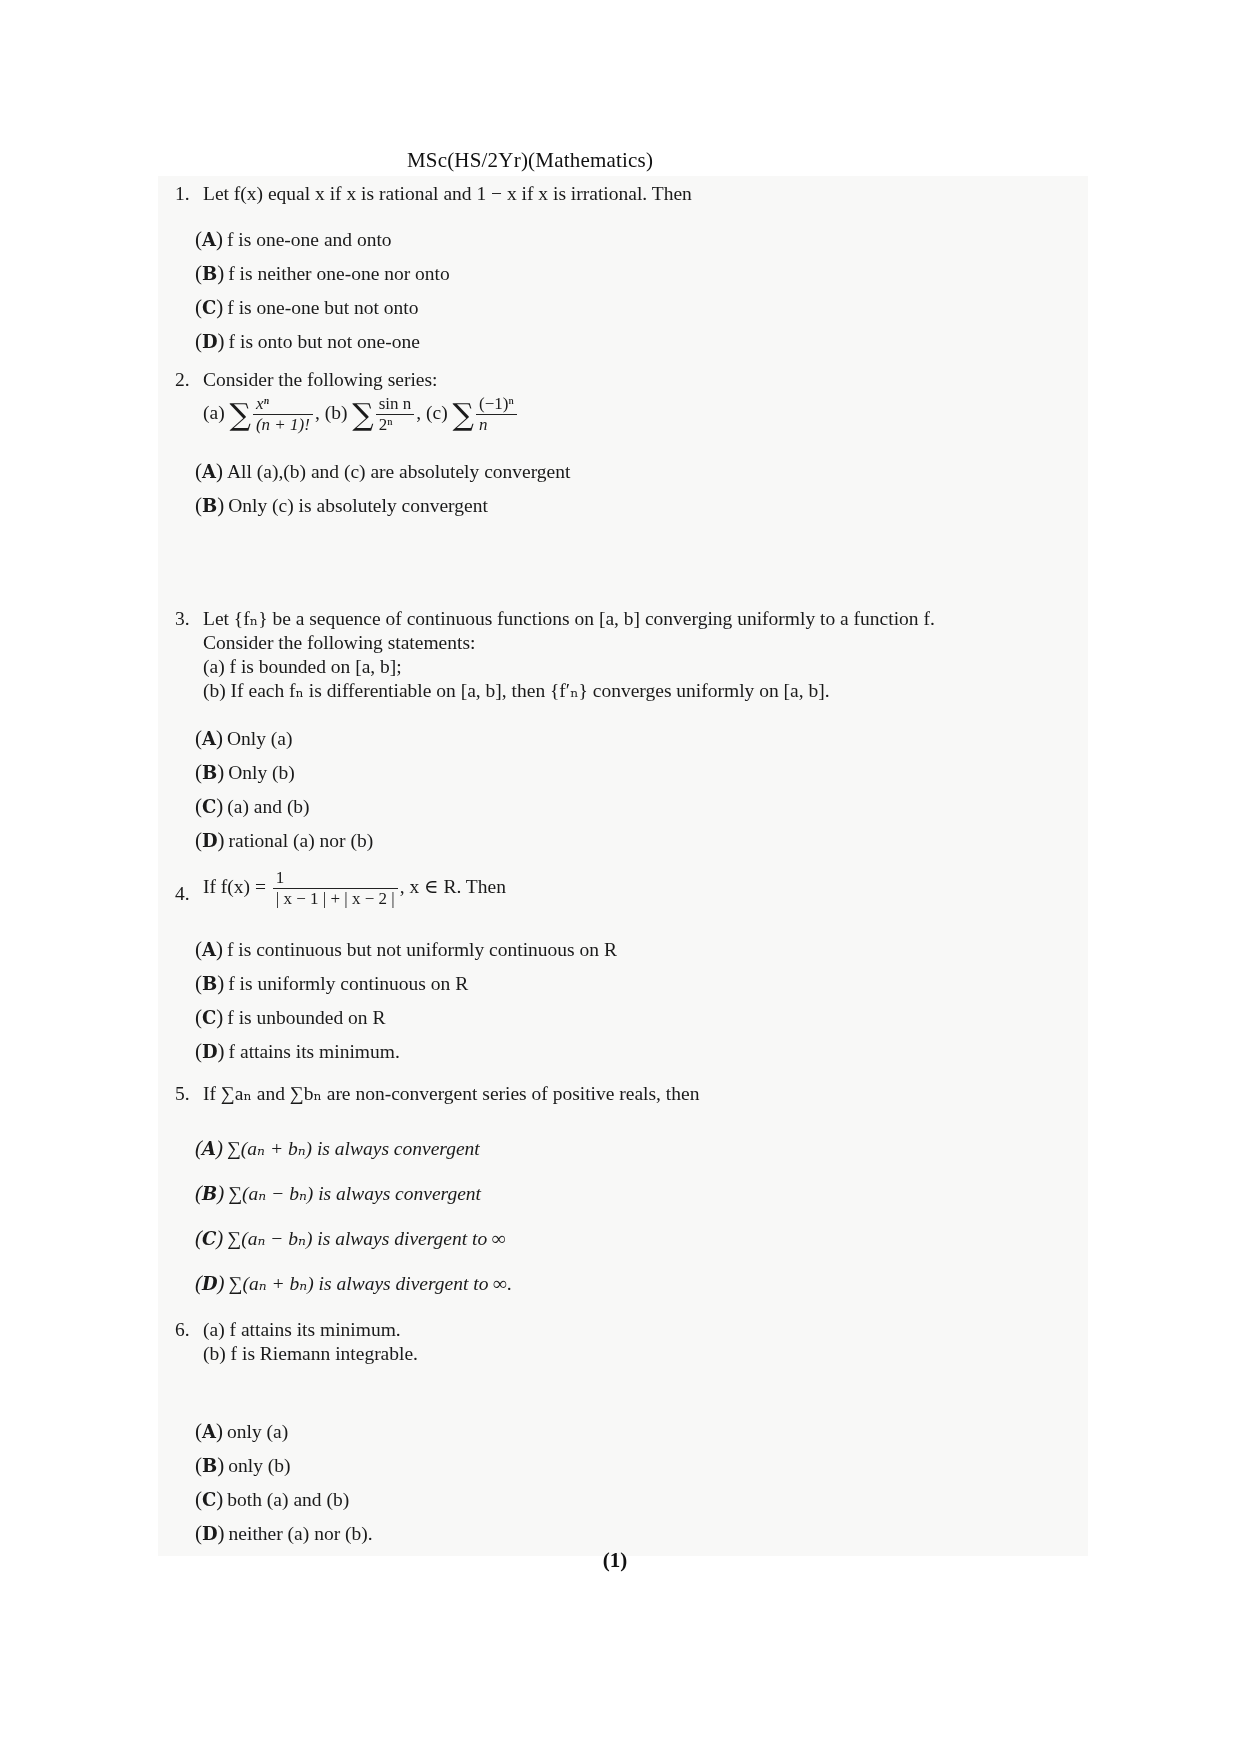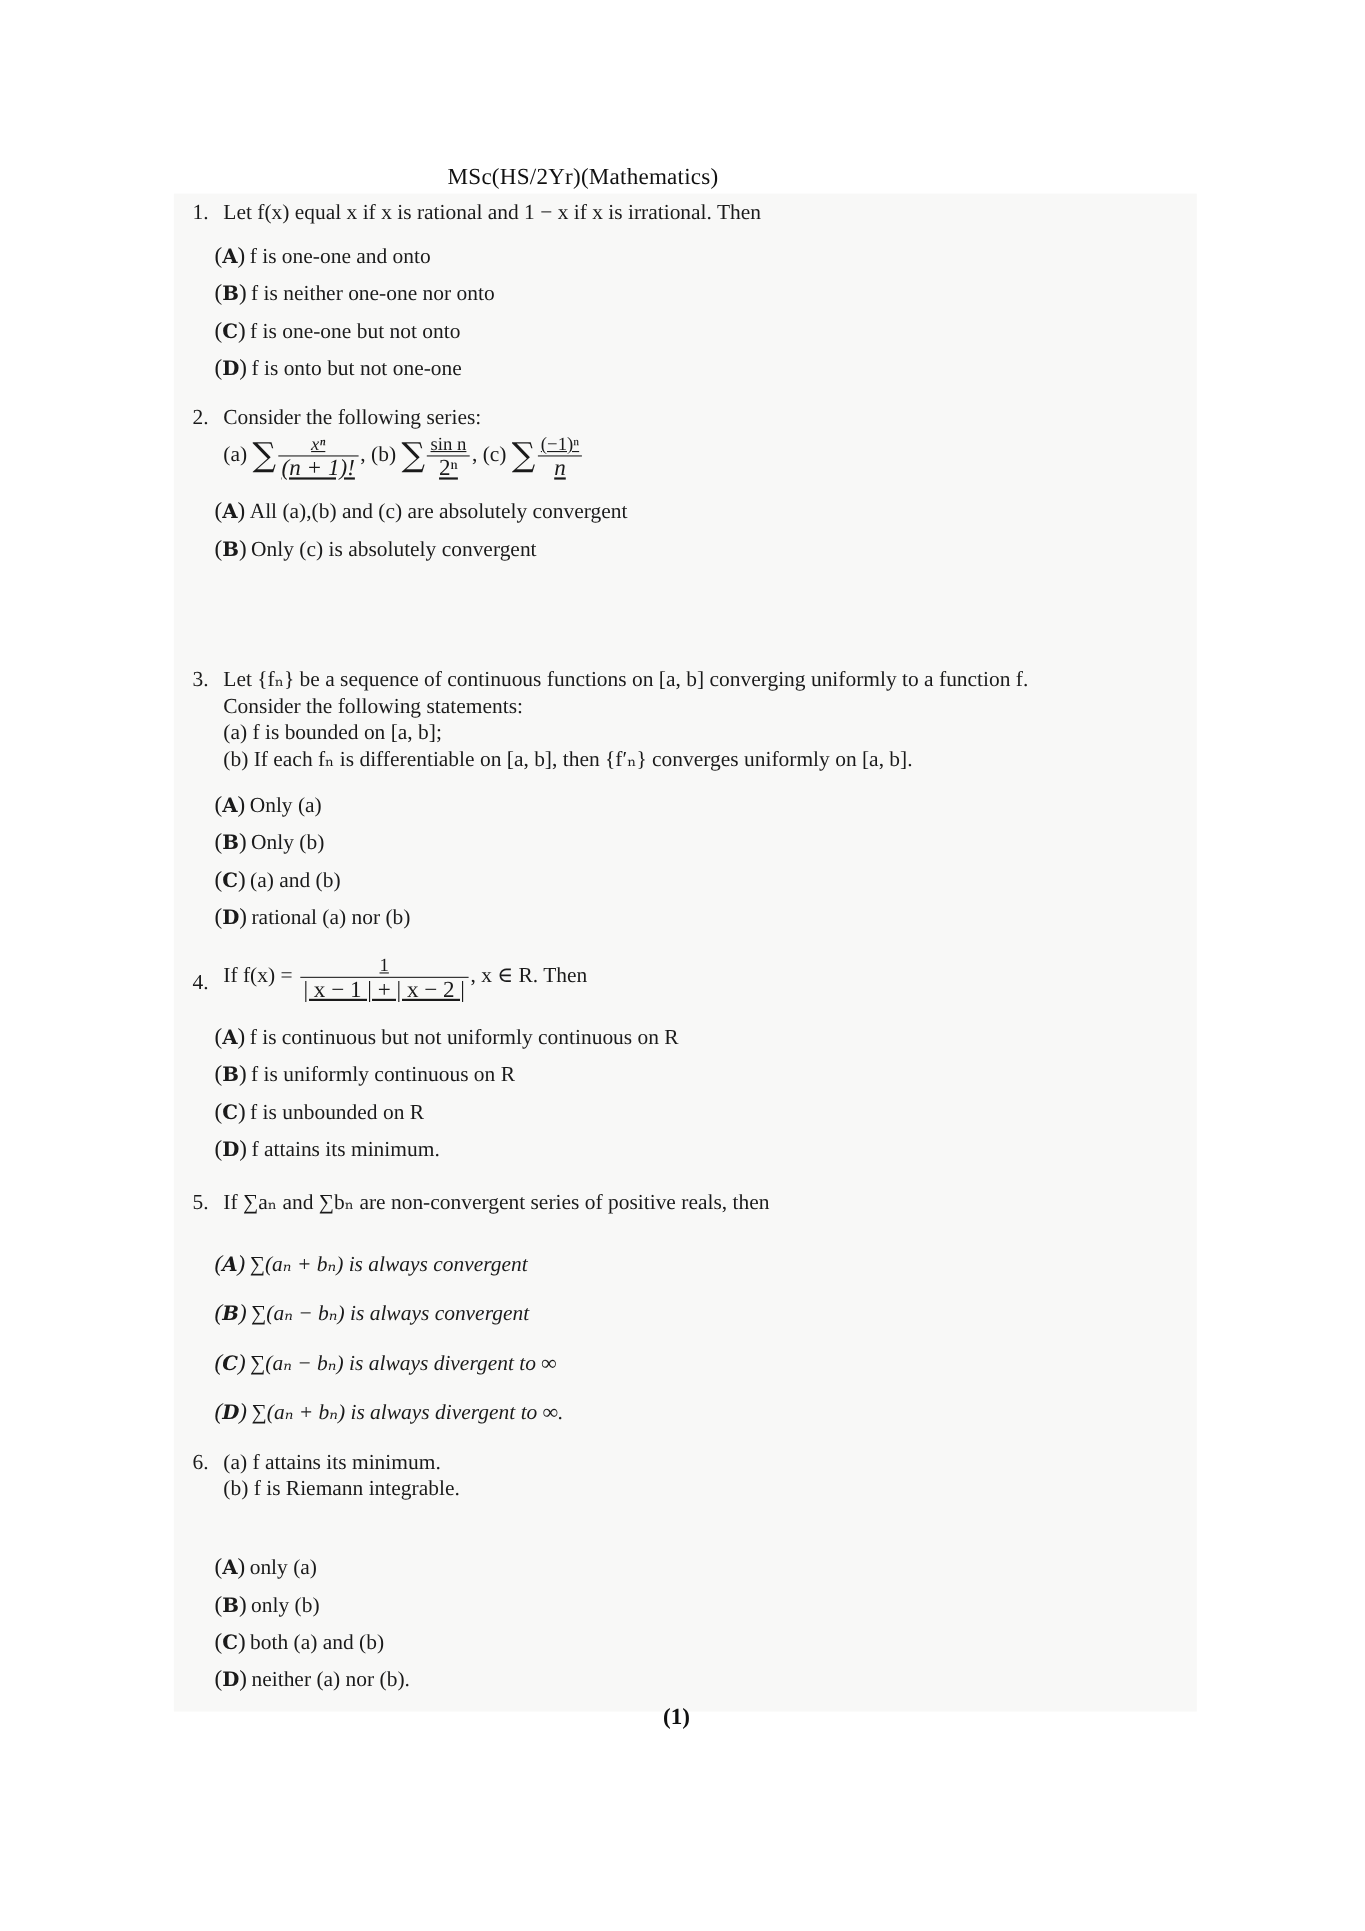--- a/index.html
+++ b/index.html
@@ -8,27 +8,27 @@
   .scan { position:absolute; left:158px; top:176px; width:930px; height:1380px; background:#f8f8f7; }
   .title { position:absolute; left:0; width:1060px; top:148px; text-align:center;
            font-weight:normal; font-size:21px; letter-spacing:0.2px; color:#111; }
   .footer { position:absolute; left:0; width:1230px; top:1548px; text-align:center;
             font-weight:bold; font-size:21px; color:#111; }
   .q { position:absolute; left:175px; font-size:19.5px; line-height:24px; }
   .qnum { position:absolute; left:0; top:0; }
   .qtext { margin-left:28px; white-space:nowrap; }
   .sub { margin-left:28px; white-space:nowrap; }
   .opts { position:absolute; left:195px; font-size:19.5px; }
-  .opt { height:34px; line-height:28px; white-space:nowrap; }
+  .opt { height:34px; line-height:42px; white-space:nowrap; }
   .lbl { font-weight:bold; font-family:"DejaVu Serif",serif; font-size:18px; margin-right:4px; }
   .lbl .br { font-weight:normal; font-family:"Liberation Serif",serif; font-size:21px; }
   .math { font-style:italic; }
-  .frac { display:inline-block; vertical-align:middle; text-align:center; margin:0 2px;text-decoration:underline; }
+  .frac { display:inline-block; vertical-align:middle; text-align:left; margin:0 2px; }
   .frac .num { display:block; border-bottom:1.5px solid #222; padding:0 3px; font-size:17px; line-height:20px; }
-  .frac .den { display:block; font-size:21px; line-height:20px; padding:0 3px; }
+  .frac .den { display:block; font-size:17px; line-height:20px; padding:0 3px; }
   .sigma { font-size:30px; vertical-align:middle; font-family:"DejaVu Serif",serif; line-height:20px; }
 </style>
 </head>
 <body>
 
 <div class="scan"></div>
 
 <div class="title">MSc(HS/2Yr)(Mathematics)</div>
 
 <div class="q" style="top:182px;">

